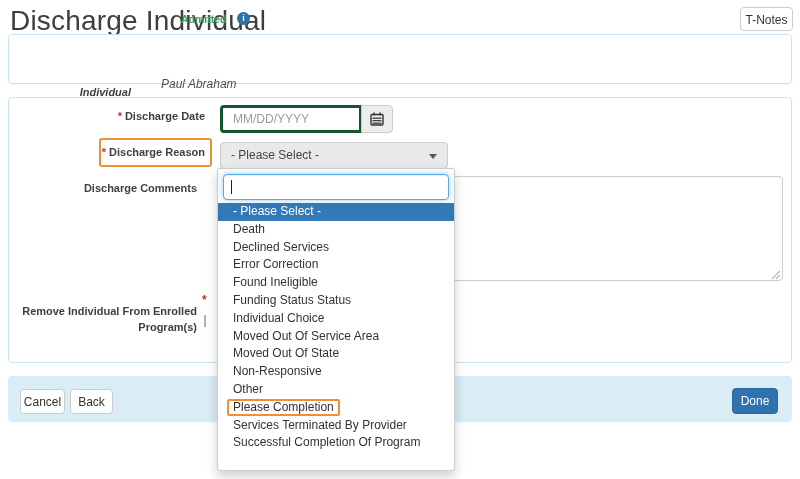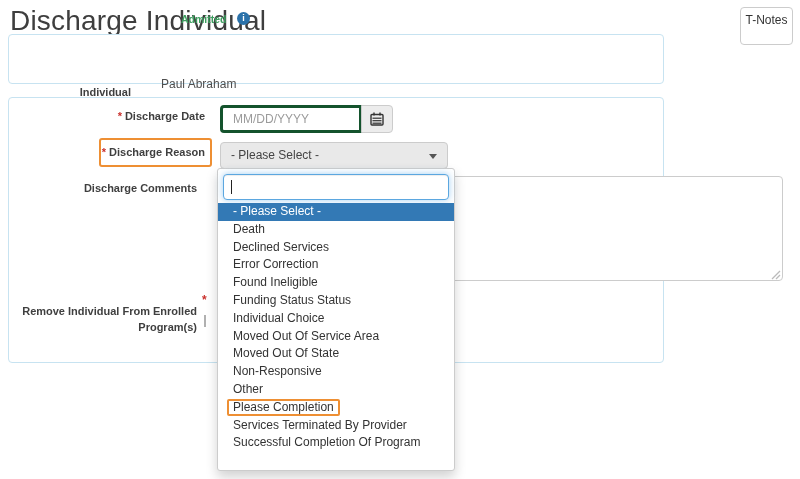--- a/index.html
+++ b/index.html
@@ -16,24 +16,24 @@
   html,body{background:#fff;}
   .page{
     position:relative;width:800px;height:479px;background:#fff;overflow:hidden;
     font-family:"Liberation Sans","DejaVu Sans",sans-serif;color:#333;
   }
   
   .page-title{position:absolute;left:10px;top:5px;font-size:28px;color:#3e3e3e;letter-spacing:.2px;}
   .status-badge{position:absolute;left:181px;top:13px;font-size:10.5px;font-weight:bold;color:var(--admitted-green);}
   .info-icon{position:absolute;left:237px;top:12px;width:13px;height:13px;border-radius:50%;
     background:#2b72aa;color:#fff;font-size:9px;font-weight:bold;text-align:center;line-height:13px;cursor:pointer;}
-  .tnotes-btn{position:absolute;left:740px;top:7px;width:53px;height:38px;background:#fff;
+  .tnotes-btn{position:absolute;left:740px;top:7px;width:53px;height:24px;background:#fff;
     border:1px solid #ccc;border-radius:4px;font-size:12px;color:#333;text-align:center;line-height:24px;cursor:pointer;}
   
-  .panel{position:absolute;left:8px;width:656px;background:#fff;border:1px solid var(--panel-border);border-radius:4px;}
+  .panel{position:absolute;left:8px;width:784px;background:#fff;border:1px solid var(--panel-border);border-radius:4px;font-style:italic;}
   .panel-individual{top:34px;height:50px;}
   .panel-form{top:97px;height:266px;}
   .form-label{position:absolute;font-size:11px;font-weight:bold;color:#3f3f3f;text-align:right;}
   .req{color:var(--required-red);margin-right:3px;font-weight:bold;}
   .ind-label{left:8px;top:51px;width:114px;}
   .ind-value{position:absolute;left:152px;top:42px;font-size:12px;color:#4f4f4f;}
   
   .lbl-date{left:8px;top:110px;width:197px;padding-left:18px;}
   .date-input{position:absolute;left:220px;top:105px;width:142px;height:28px;border:3px solid #14532d;
     border-radius:4px 0 0 4px;padding:0 10px;font-size:12px;color:#333;font-family:inherit;outline:none;}
@@ -127,20 +127,25 @@
   </svg>
 
   <div class="stray-asterisk">*</div>
   <div class="checkbox-sliver"></div>
 
   <div class="form-label lbl-remove">
     <span>Remove Individual From Enrolled</span><br>
     <span>Program(s)</span>
   </div>
 
+  <div class="footer-bar">
+    <button class="btn btn-cancel">Cancel</button>
+    <button class="btn btn-back">Back</button>
+    <button class="btn-done">Done</button>
+  </div>
 
   <div class="dropdown-panel">
     <input class="dd-search" type="text" value="" style="">
     <span class="text-cursor"></span>
     <div class="dd-options">
 
     <div class="dd-option selected">
           <span class="dd-option-label">- Please Select -</span>
         </div>
         <div class="dd-option">

